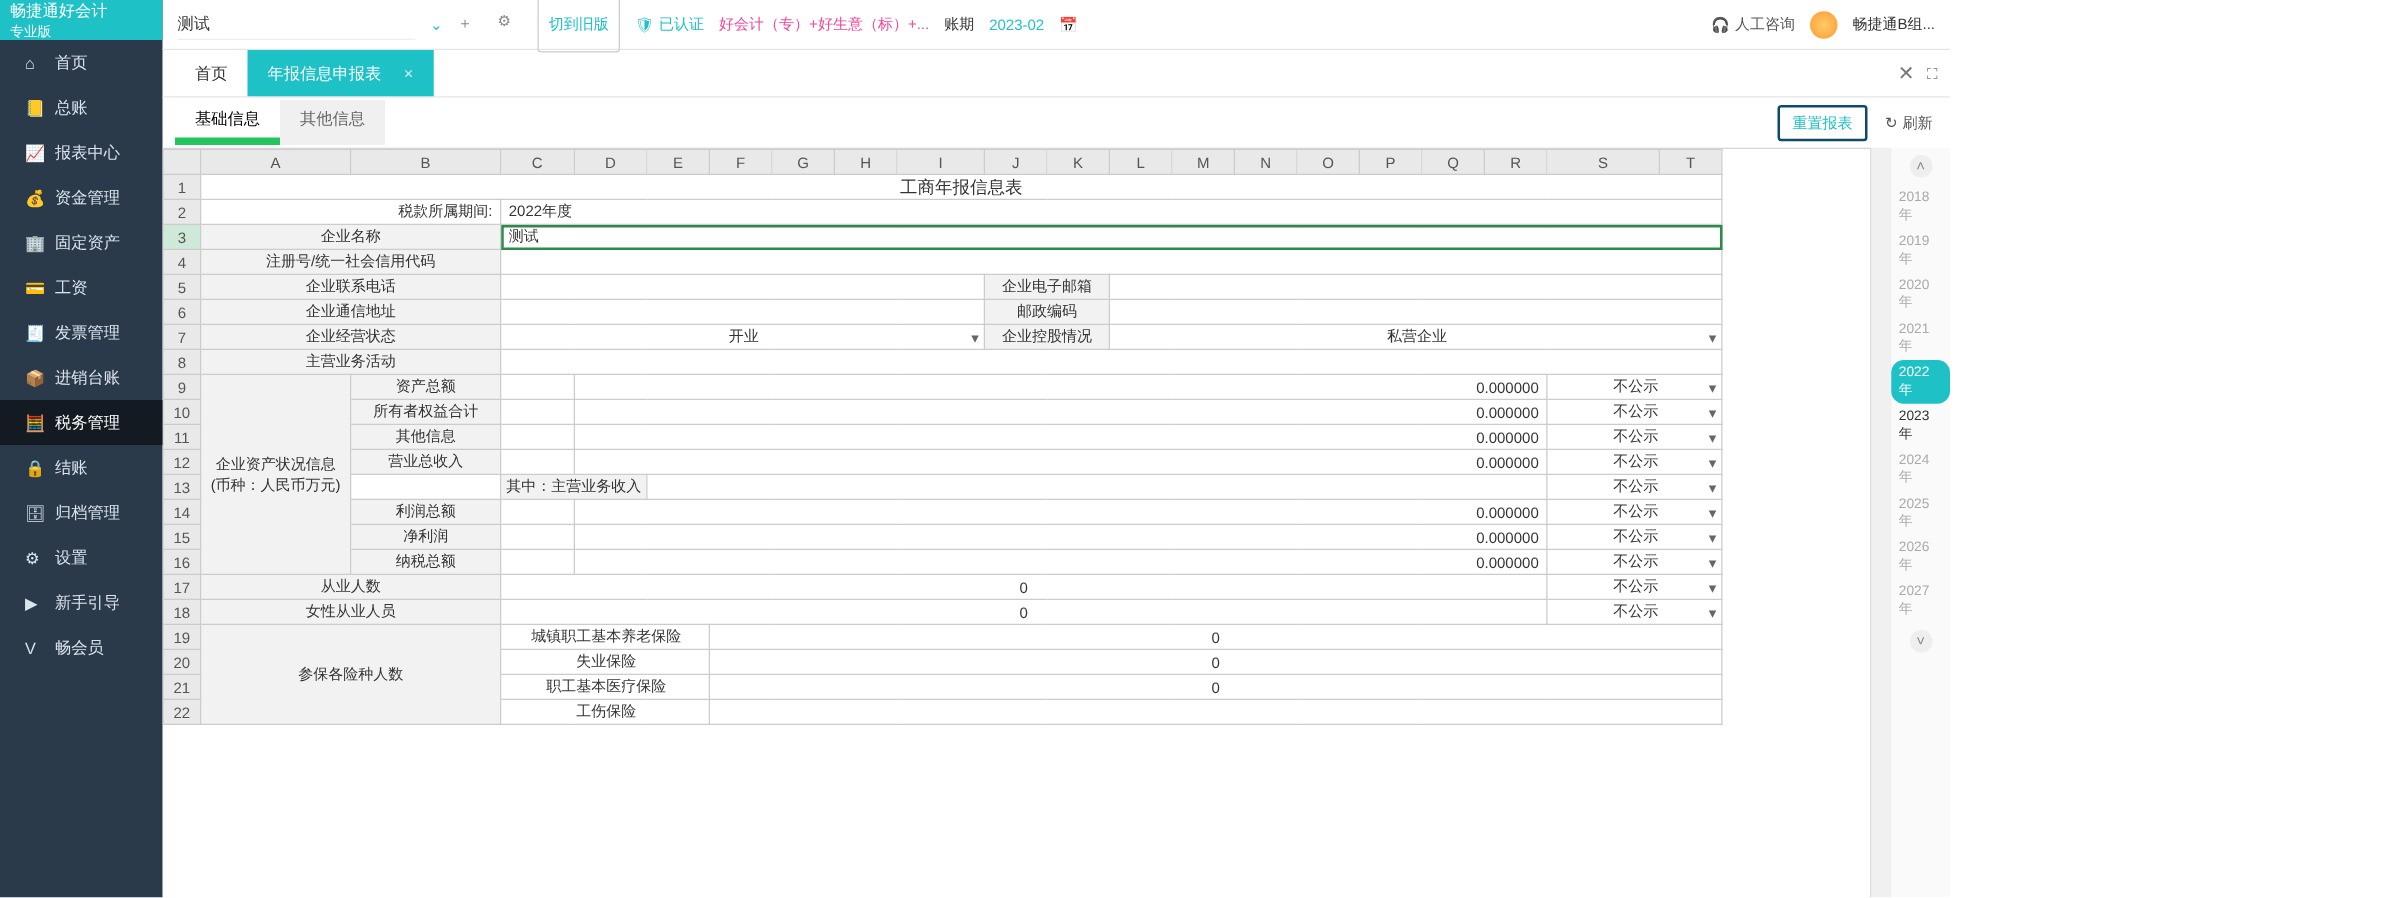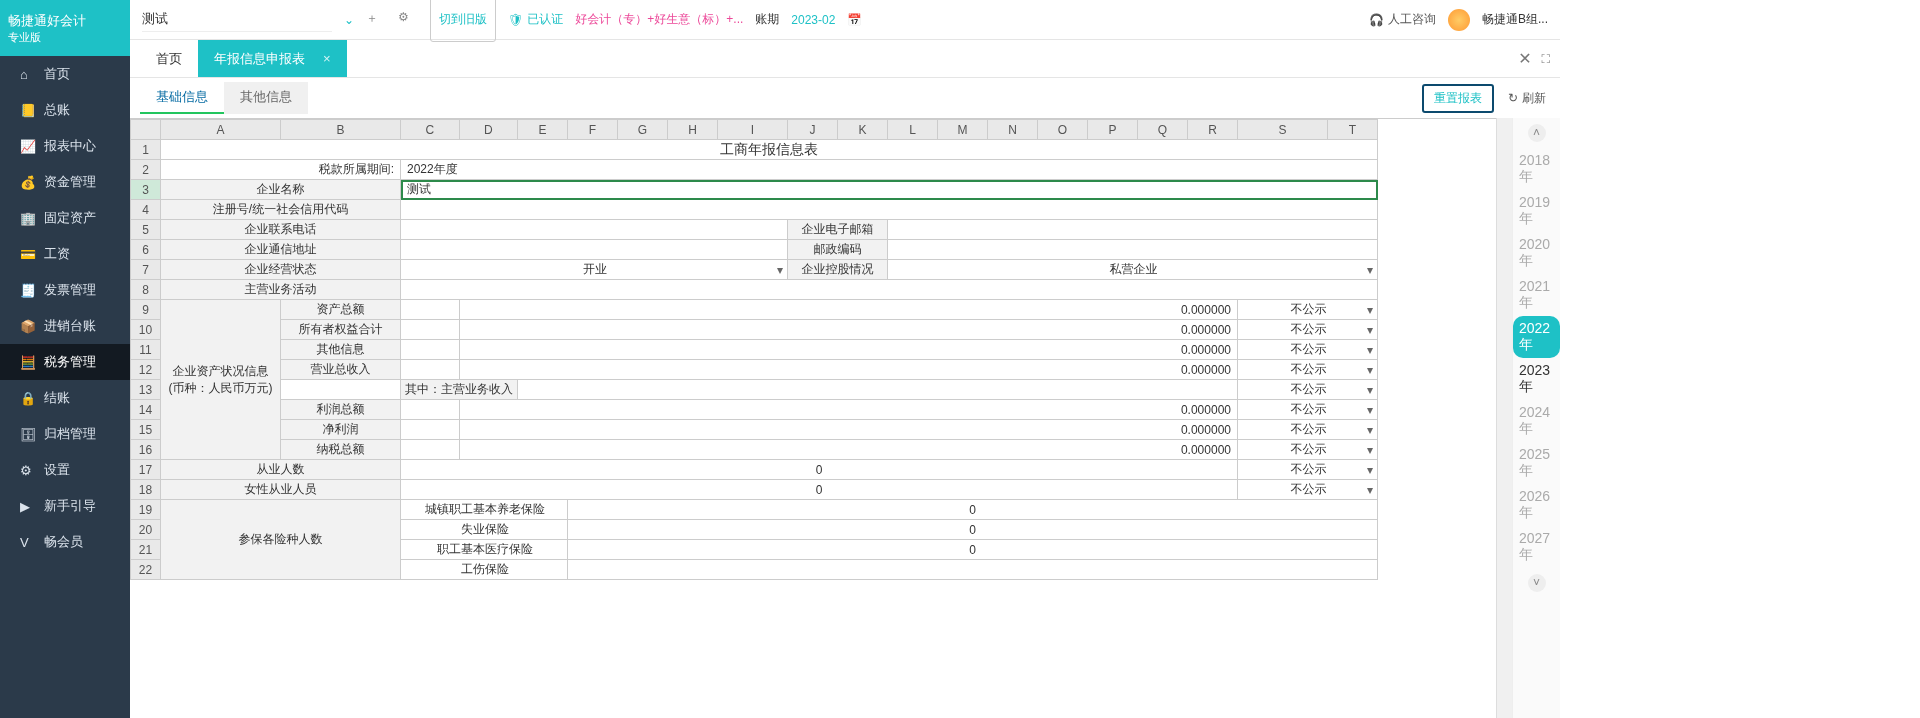--- a/index.html
+++ b/index.html
@@ -1,21 +1,21 @@
 <!DOCTYPE html>
 <html><head>
 <meta charset="utf-8">
 <style>
 * { box-sizing: border-box; margin: 0; padding: 0; }
 body { font-family: "Microsoft YaHei", Arial, sans-serif; font-size: 12px; color: #333; background: #fff; overflow: hidden; }
 .app { display: flex; height: 718px; width: 1560px; }
 
 
 .sidebar { width: 130px; background: #2b3a4a; color: #dbe3ec; display: flex; flex-direction: column; }
-.logo-area { background: #1ec1c6; height: 56px; display: flex; align-items: center; padding-left: 8px; color: #fff; font-size: 13px; }
+.logo-area { background: #1ec1c6; height: 32px; display: flex; align-items: center; padding-left: 8px; color: #fff; font-size: 13px; }
 .logo-area .logo-sub { font-size: 11px; display: block; }
 .nav-item { display: flex; align-items: center; height: 36px; padding-left: 20px; gap: 10px; cursor: pointer; font-size: 13px; }
 .nav-item.active { background: #131a22; color: #fff; }
 .nav-icon { width: 14px; height: 14px; display: inline-block; }
 
 
 .main { flex: 1; display: flex; flex-direction: column; }
 
 
 .topbar { height: 40px; border-bottom: 1px solid #e5e5e5; display: flex; align-items: center; padding: 0 12px; gap: 12px; }
@@ -35,21 +35,21 @@
 .page-tab { padding: 0 16px; height: 100%; display: flex; align-items: center; font-size: 13px; cursor: pointer; color: #333; }
 .page-tab.active { background: #1ec1c6; color: #fff; gap: 18px; }
 .closex { color: #d4f5f6; cursor: pointer; }
 .tabs-row .tabs-spacer { flex: 1; }
 .tabs-row .close-all { margin-right: 10px; color: #777; cursor: pointer; font-size: 16px; }
 .tabs-row .expand { margin-right: 10px; color: #777; cursor: pointer; }
 
 
 .subrow { height: 40px; display: flex; align-items: center; padding: 0 14px 0 10px; }
 .sub-tab { padding: 6px 16px; font-size: 13px; cursor: pointer; }
-.sub-tab.active { color: #0369a1; border-bottom: 2px solid #22c55e; }
+.sub-tab.active { color: #000000; border-bottom: 6px solid #22c55e; }
 .sub-tab.inactive { background: #f0f0f0; color: #666; }
 .subrow .sub-spacer { flex: 1; }
 .reset-btn { border: 2px solid #0c4a6e; color: #1ec1c6; padding: 4px 10px; border-radius: 3px; cursor: pointer; margin-right: 14px; }
 .refresh-btn { color: #555; cursor: pointer; display: flex; align-items: center; gap: 4px; }
 
 
 .sheet-wrap { flex: 1; display: flex; overflow: hidden; }
 .sheet { flex: 1; overflow: auto; border-top: 1px solid #ccc; position: relative; }
 table { border-collapse: collapse; table-layout: fixed; }
 th, td { border: 1px solid #ccc; height: 20px; font-size: 12px; text-align: center; padding: 0 4px; white-space: nowrap; overflow: hidden; }
@@ -60,21 +60,21 @@
 .sel-cell { text-align: center; padding-left: 6px; position: relative; }
 .dd-arrow { position: absolute; right: 4px; top: 3px; color: #666; }
 .title-cell { font-size: 14px; text-align: center; }
 .tax-period-label { text-align: right; padding-right: 6px; }
 .tax-period-val { text-align: left; padding-left: 6px; }
 .active-row .rownum { background: #cfe9d9; }
 .active-cell { outline: 2px solid #2d8a4b; outline-offset: -2px; text-align: left; padding-left: 6px; }
 
 
 .year-rail { width: 48px; background: #fafafa; border-left: 1px solid #eee; display: flex; flex-direction: column; align-items: center; padding-top: 6px; gap: 6px; }
-.year-item { font-size: 14px; color: #aaa; padding: 4px 6px; border-radius: 10px; cursor: pointer; }
+.year-item { font-size: 11px; color: #aaa; padding: 4px 6px; border-radius: 10px; cursor: pointer; }
 .year-item.active { background: #1ec1c6; color: #fff; }
 .year-item.near { color: #333; }
 .rail-arrow { width: 18px; height: 18px; border-radius: 50%; background: #eee; color: #888; display: flex; align-items: center; justify-content: center; cursor: pointer; }
 
 
 .sheet-scroll-right { width: 16px; background: #f0f0f0; border-left: 1px solid #ddd; }
 </style>
 </head>
 <body>
 

